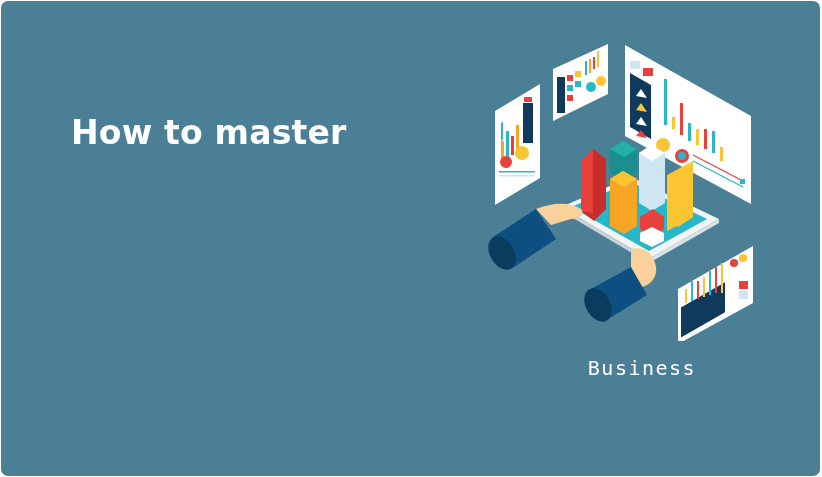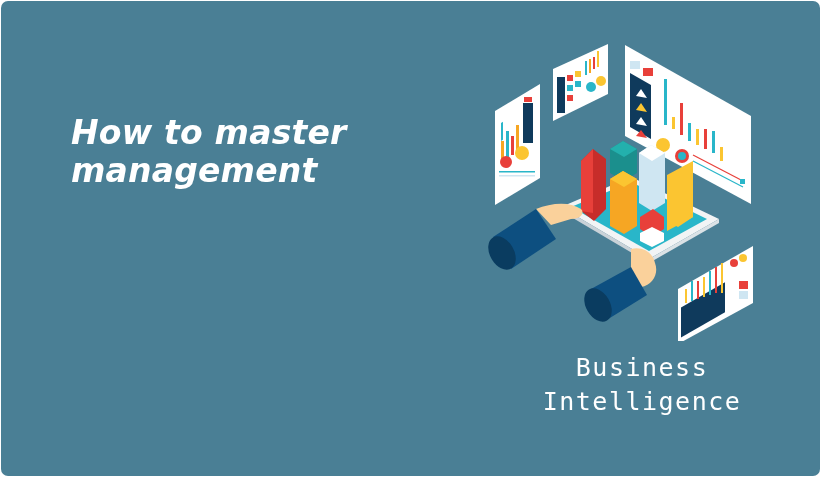--- a/index.html
+++ b/index.html
@@ -6,40 +6,39 @@
     body { width: 822px; height: 477px; overflow: hidden; position: relative; }
     .card {
       position: absolute; left: 1px; top: 1px; width: 819px; height: 475px;
       border-radius: 7px; overflow: hidden;
     }
     .headline {
       position: absolute; left: 70px; top: 113px; margin: 0;
       font-family: "DejaVu Sans", sans-serif; font-weight: bold;
       font-size: 33px; line-height: 38px; color: #ffffff; letter-spacing: 0.2px;
     }
-    .headline span { display: block; white-space: nowrap; font-style: italic; }
+    .headline span { display: block; white-space: nowrap; }
     .caption {
       position: absolute; left: 516px; top: 350px; width: 250px; text-align: center;
-      font-family: "DejaVu Sans Mono", monospace; font-size: 25px; line-height: 34px;
+      font-family: "DejaVu Sans Mono", monospace; font-size: 20px; line-height: 34px;
       color: #ffffff; letter-spacing: 1.5px;
     }
     .caption span { display: block; white-space: nowrap; }
     .illus { position: absolute; left: 480px; top: 40px; width: 280px; height: 300px; }
   </style>
 </head>
 <body>
 
 <div class="card">
   <svg width="819" height="475" style="position:absolute;left:0;top:0">
     <rect x="0" y="0" width="819" height="475" fill="#4a7f95"></rect>
   </svg>
 
   <h1 class="headline">
     <span>How to master</span>
-    <span>management</span>
   </h1>
 
   <svg class="illus" viewBox="0 0 280 300">
 
     <g>
       <polygon points="14,70 59,43 59,137 14,164" fill="#ffffff"></polygon>
       <rect x="20" y="82" width="2" height="18" fill="#29b6c9" transform="skewY(-31) translate(0,12)"></rect>
       <g transform="translate(0,0)">
         <rect x="20" y="100" width="3" height="18" fill="#f6a623"></rect>
         <rect x="25" y="90" width="3" height="26" fill="#29b6c9"></rect>
@@ -138,15 +137,14 @@
       <rect x="240" y="222" width="2" height="30" fill="#fbc531"></rect>
       <rect x="258" y="240" width="9" height="8" fill="#e8403a"></rect>
       <rect x="258" y="250" width="9" height="8" fill="#cfe6f2"></rect>
       <circle cx="253" cy="222" r="4" fill="#e8403a"></circle>
       <circle cx="262" cy="217" r="4" fill="#fbc531"></circle>
     </g>
   </svg>
 
   <div class="caption">
     <span>Business</span>
-    <span>Intelligence</span>
   </div>
 </div>
 
 </body></html>

